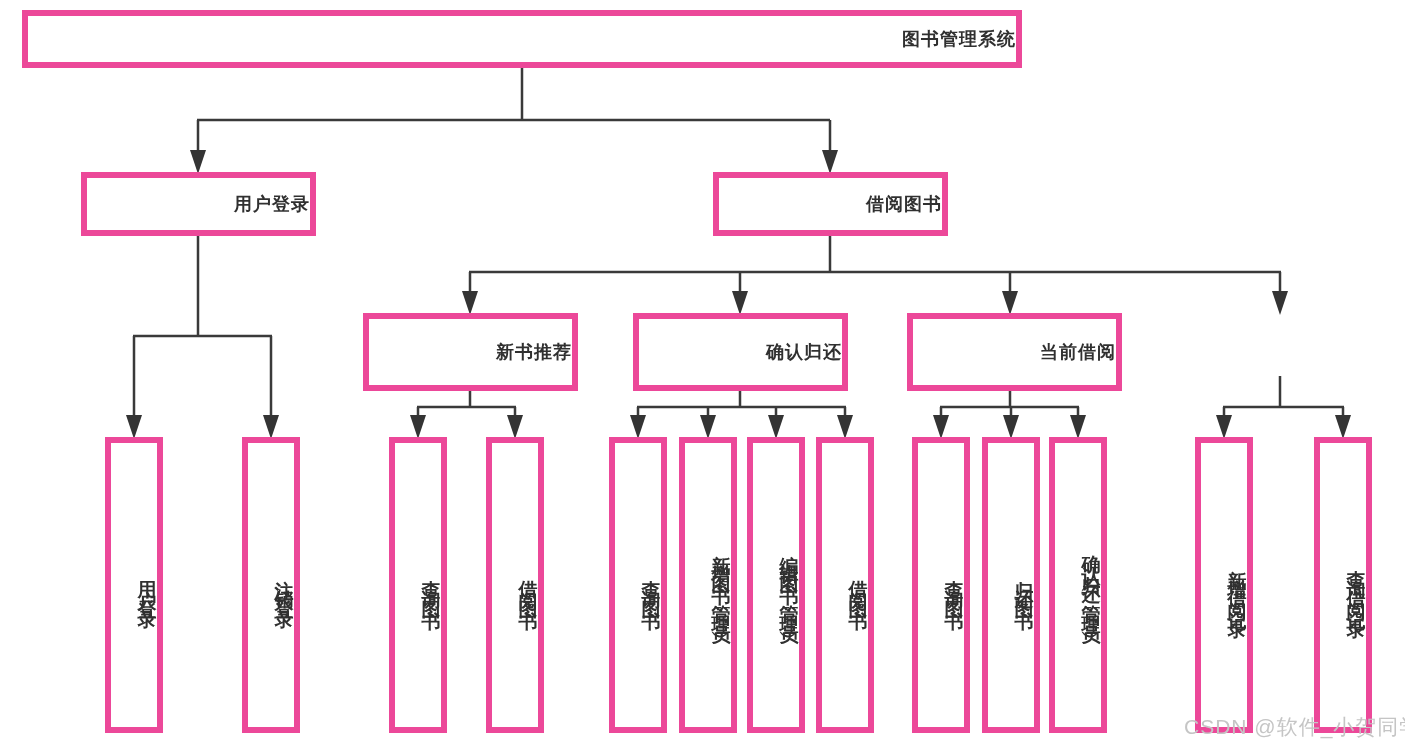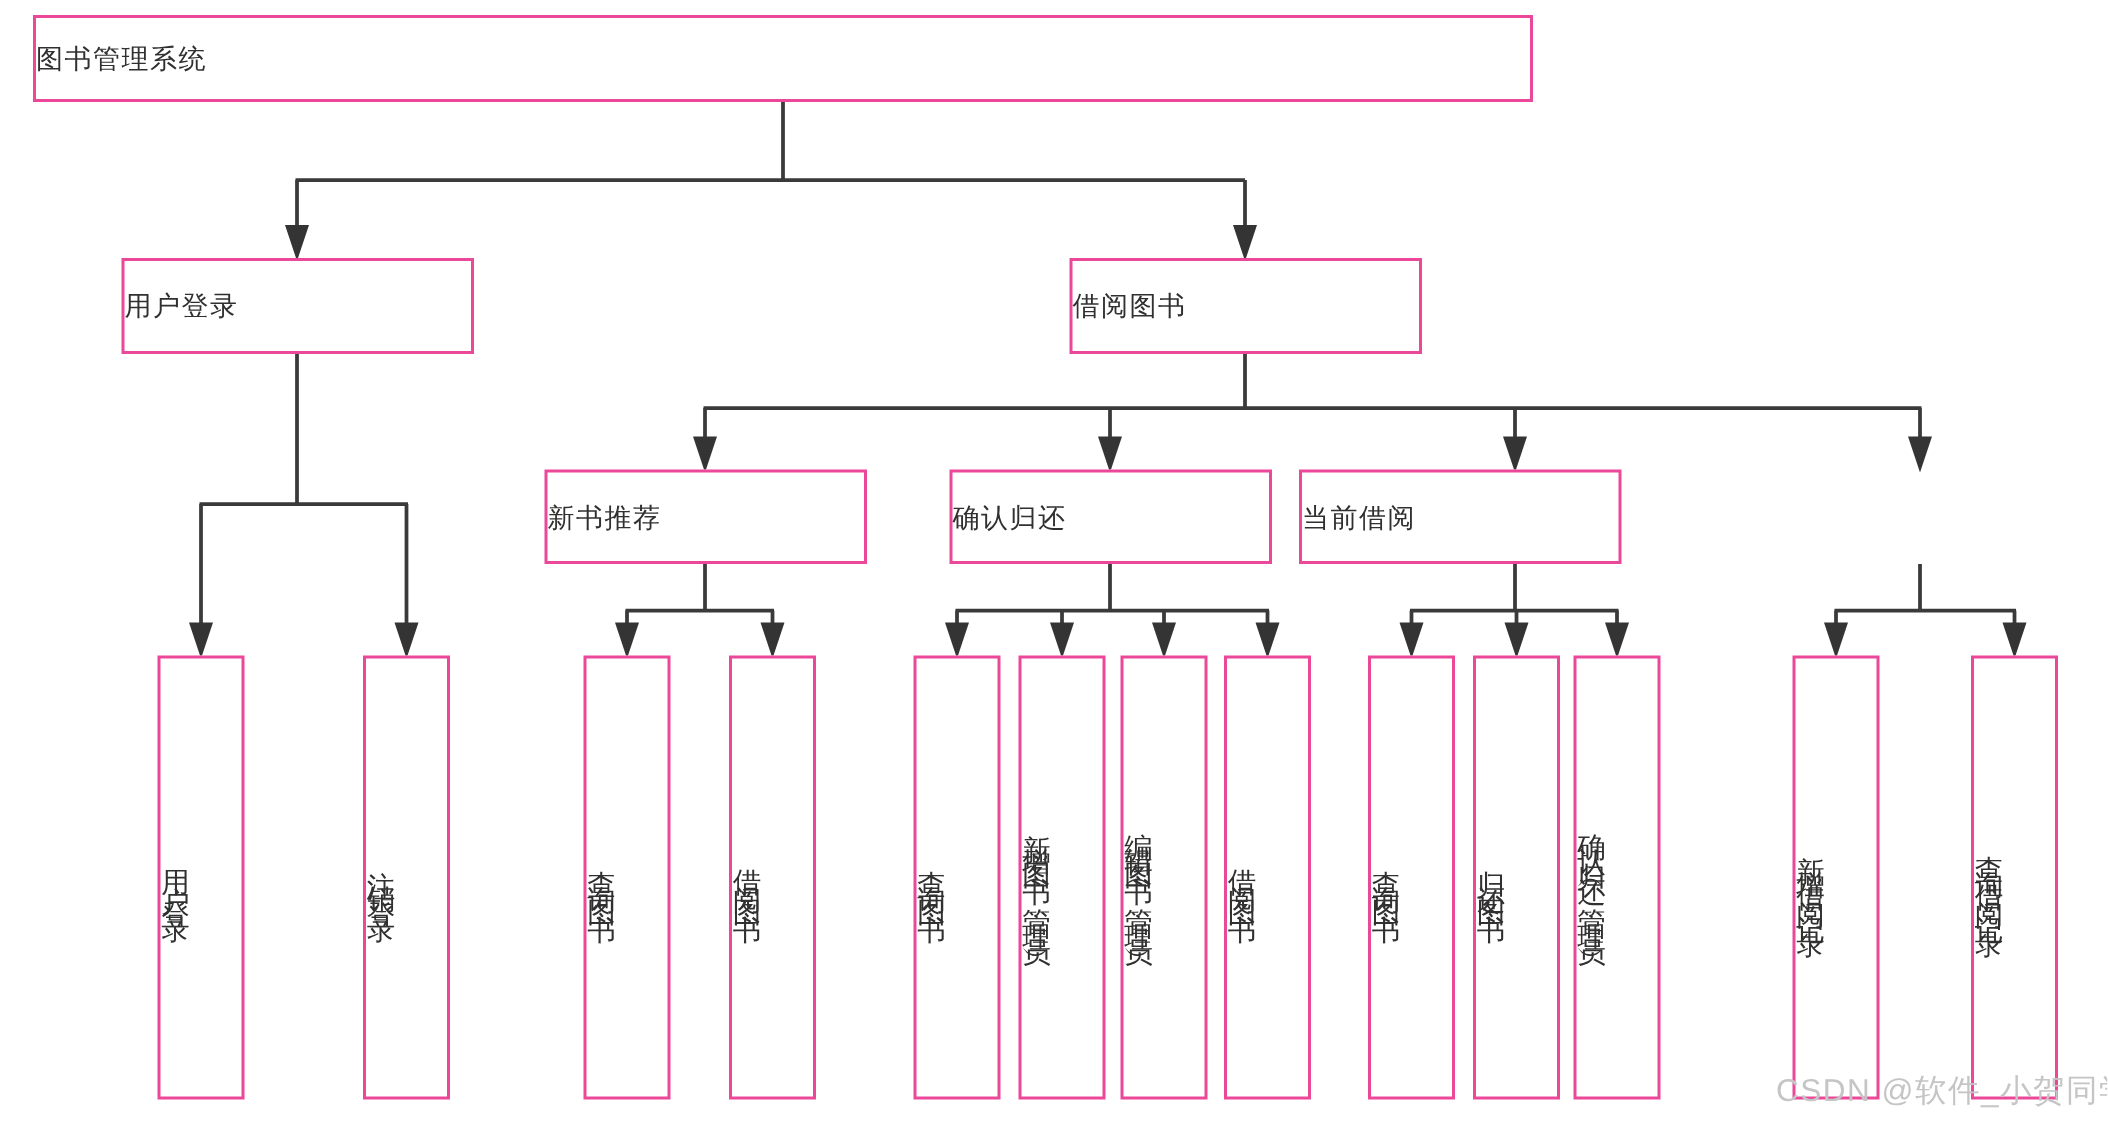--- a/index.html
+++ b/index.html
@@ -12,29 +12,30 @@
     overflow: hidden;
   }
   .connectors {
     position: absolute;
     left: 0; top: 0;
     width: 1405px; height: 747px;
   }
   .node {
     position: absolute;
     box-sizing: border-box;
-    border: 2px solid #ec4899;
+    border: 6px solid #ec4899;
     background: #ffffff;
     display: flex;
     align-items: center;
-    justify-content: flex-start;
+    justify-content: flex-end;
+    font-weight: bold;
   }
   .rootbox { left: 22px; top: 10px; width: 1000px; height: 58px; }
   .l2box   { top: 172px; width: 235px; height: 64px; }
-  .l3box   { top: 313px; width: 215px; height: 63px; }
+  .l3box   { top: 313px; width: 215px; height: 78px; }
   .vbox    { top: 437px; width: 58px; height: 296px; }
   .hlabel {
     font-size: 18px;
     color: #303030;
     letter-spacing: 1px;
     white-space: nowrap;
   }
   .vlabel {
     writing-mode: vertical-rl;
     text-orientation: mixed;
@@ -117,21 +118,21 @@
   <div class="node l2box" style="left:713px">
     <span class="hlabel">借阅图书</span>
   </div>
 
   <div class="node l3box" style="left:363px">
     <span class="hlabel">新书推荐</span>
   </div>
   <div class="node l3box" style="left:633px">
     <span class="hlabel">确认归还</span>
   </div>
-  <div class="node l3box" style="left:866px">
+  <div class="node l3box" style="left:907px">
     <span class="hlabel">当前借阅</span>
   </div>
 
   <div class="node vbox" style="left:105px">
     <span class="vlabel">用户登录</span>
   </div>
   <div class="node vbox" style="left:242px">
     <span class="vlabel">注销登录</span>
   </div>
 

